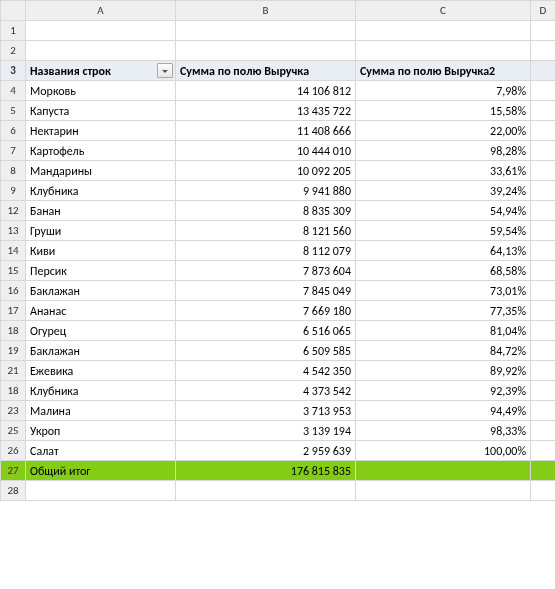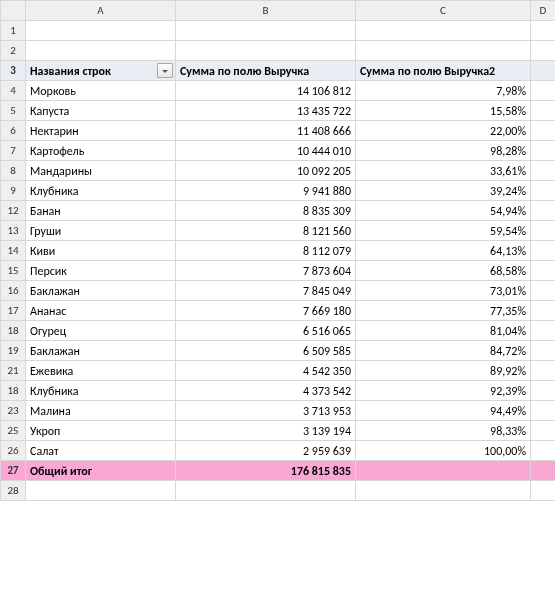--- a/index.html
+++ b/index.html
@@ -50,22 +50,22 @@
     font-size: 11px;
     color: #333;
     border: 1px solid #d7d7d7;
   }
   td { background: #fff; }
   .hdr-row td {
     background: #e9edf4;
     font-weight: bold;
   }
   .total-row td {
-    background: #f9a8d4;
-    font-weight: bold;
+    background: #84cc16;
+    font-weight: normal;
   }
   .num { text-align: right; }
   .txt { text-align: left; }
   .hdr-cell-a {
     position: relative;
     padding-right: 16px;
   }
   .filter-btn {
     position: absolute;
     right: 2px;

